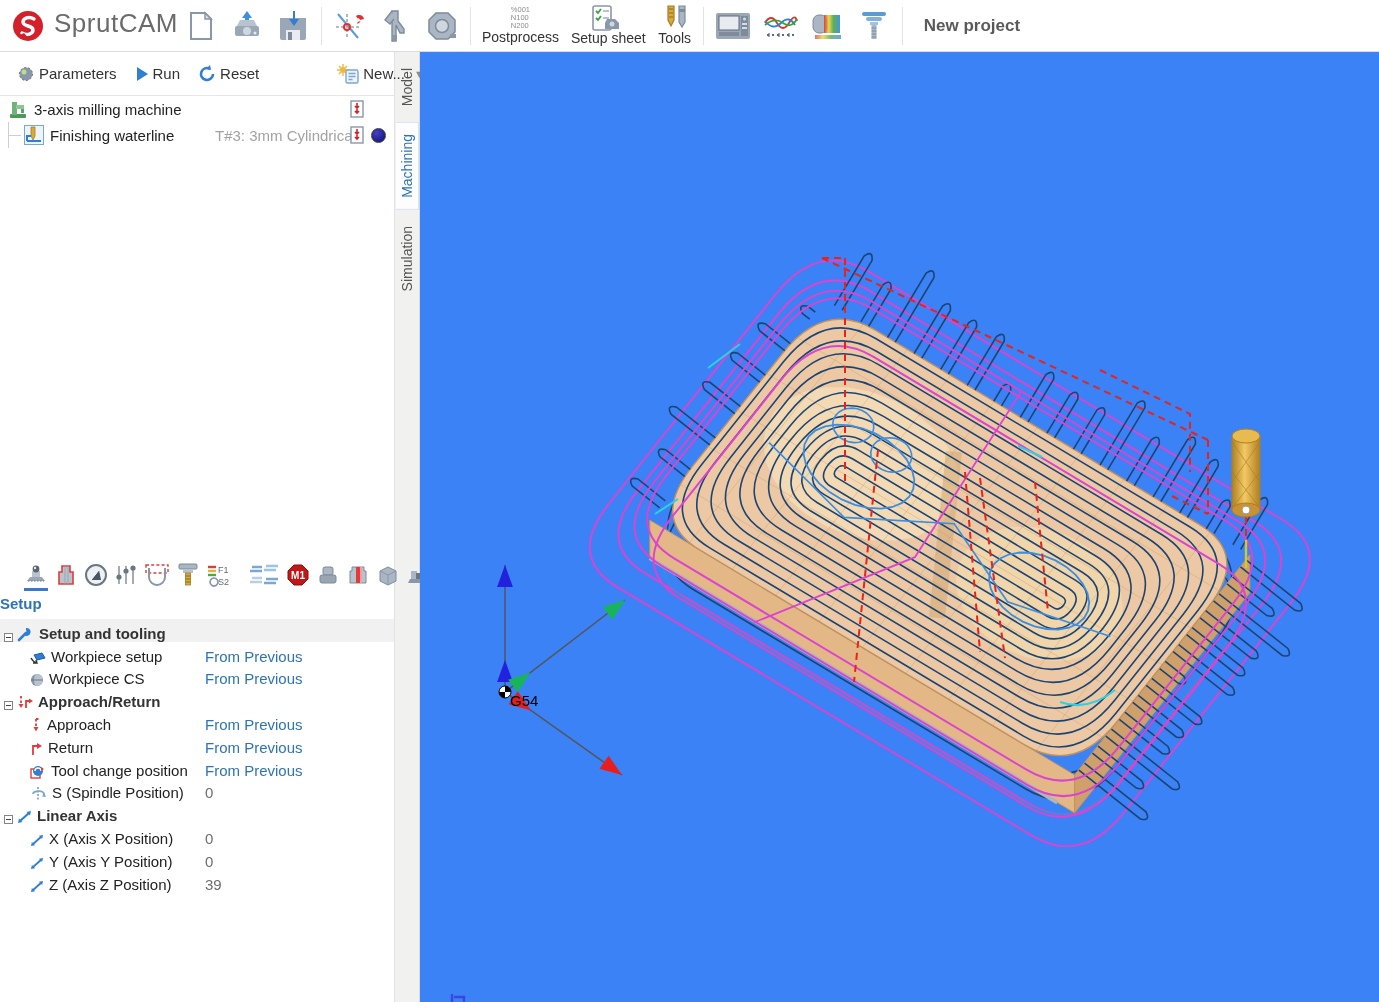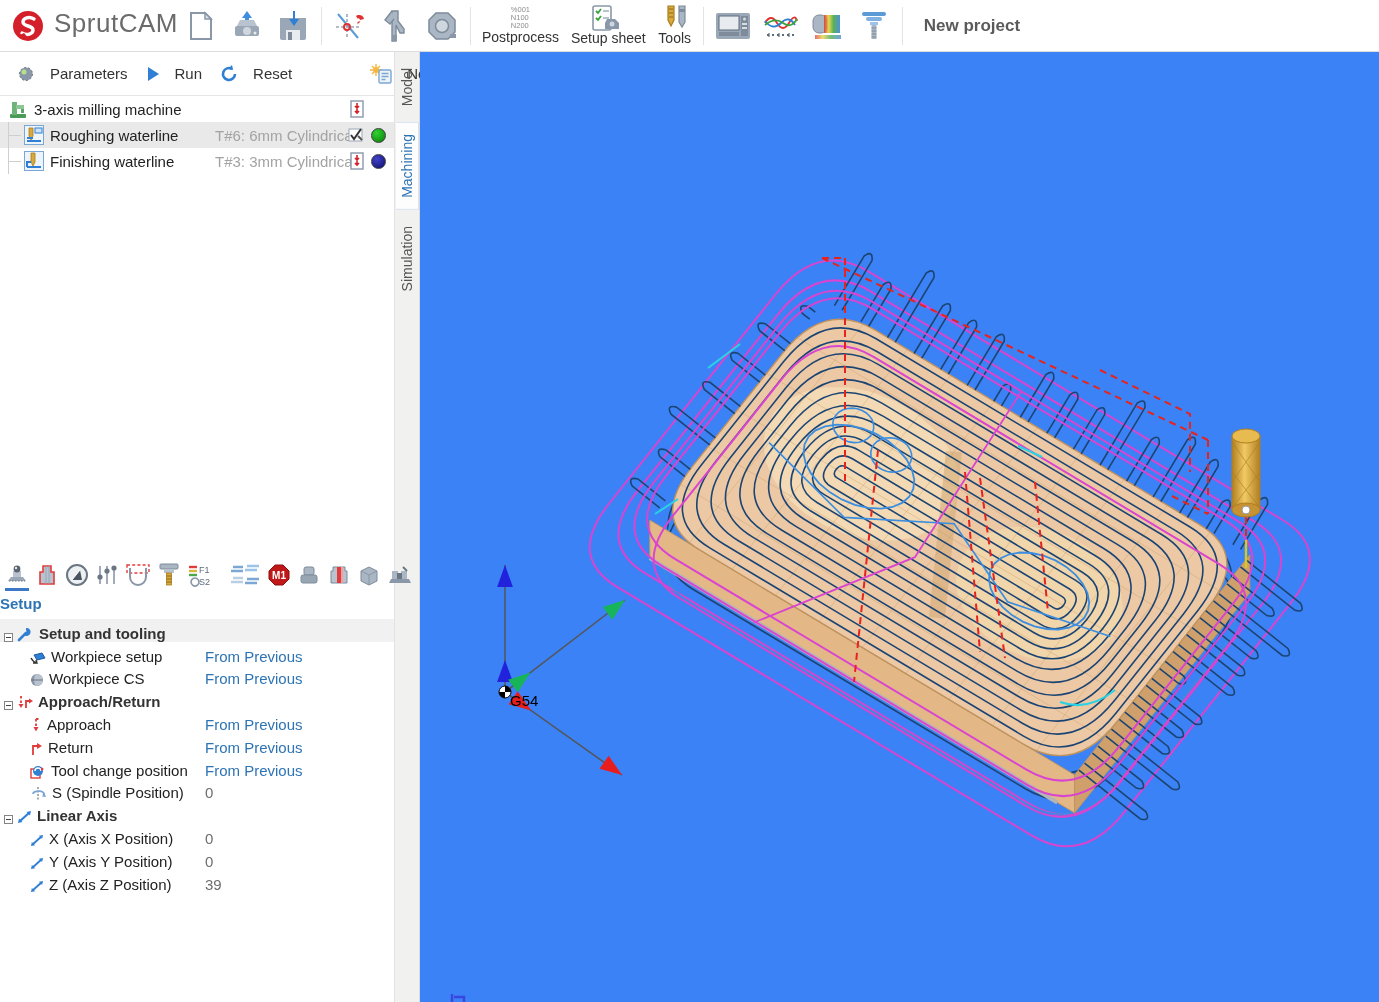--- a/index.html
+++ b/index.html
@@ -19,42 +19,42 @@
   .tb-sep { width:1px; height:38px; background:#e3e3e3; margin:0 5px; flex:0 0 1px; }
   .proj-title { font-size:17px; font-weight:bold; color:#5a5a5a; margin-left:16px; }
 
   
   .main { flex:1; display:flex; min-height:0; }
   .left-panel { width:394px; flex:0 0 394px; background:#fff; display:flex;
     flex-direction:column; position:relative; }
 
   .cmdbar { height:44px; flex:0 0 44px; display:flex; align-items:center;
     padding-left:8px; border-bottom:1px solid #e6e6e6; }
-  .cmd { display:flex; align-items:center; gap:15px; font-size:15px; color:#333;
+  .cmd { display:flex; align-items:center; gap:4px; font-size:15px; color:#333;
     padding:0 9px; cursor:pointer;text-align:center; }
   .cmd-caret { margin-left:auto; margin-right:16px; color:#8a8a8a; font-size:11px; cursor:pointer; }
 
   .op-tree { flex:0 0 80px; }
   .op-row { height:26px; display:flex; align-items:center; position:relative;
     font-size:15px; color:#222; padding-left:8px; cursor:pointer; }
   .op-row.sel { background:#e9e9e9; }
   .op-row .indent { width:16px; flex:0 0 16px; border-left:1px solid #cfcfcf; height:26px;
     position:relative; }
   .op-row .indent::after { content:""; position:absolute; left:0; top:13px; width:12px;
     height:1px; background:#cfcfcf; }
   .op-ico { margin-right:6px; display:flex; }
   .op-tool { position:absolute; left:215px; color:#a3a3a3; }
   .op-right1 { position:absolute; right:30px; display:flex; }
   .op-ball { position:absolute; right:8px; width:15px; height:15px; border-radius:50%;
     border:1px solid #3c3c3c; }
 
   .panel-spacer { flex:1; }
 
   .mini-toolbar { flex:0 0 36px; display:flex; align-items:flex-start; gap:6px;
-    padding-left:24px;justify-content:center; }
+    padding-left:24px; }
   .mini-ico { width:28px; height:32px; display:flex; align-items:center;
     justify-content:center; cursor:pointer; }
   .mini-ico.active { border-bottom:3px solid #3c78c8; }
 
   .setup-title { flex:0 0 24px; font-size:15px; font-weight:bold; color:#2e74b5;
     padding-left:0; }
 
   .param-table { flex:1; font-size:15px; }
   .p-row { height:22.8px; display:flex; align-items:flex-end; position:relative;
     color:#222; }
@@ -275,41 +275,20 @@
           <span>3-axis milling machine</span>
           <span class="op-right1">
             <svg width="14" height="18" viewBox="0 0 14 18">
               <rect x="1" y="1" width="12" height="16" fill="#fff" stroke="#8a97a8" stroke-width="1.4"></rect>
               <path d="M7 3 v5 M5 6 l2 2 l2 -2" stroke="#d42027" stroke-width="1.6" fill="none"></path>
               <path d="M7 15 v-5 M5 12 l2 2 l2 -2" stroke="#d42027" stroke-width="1.6" fill="none" transform="translate(0,-1)"></path>
             </svg>
           </span>
         </div>
 
-        <div class="op-row sel">
-          <span class="indent"></span>
-          <span class="op-ico">
-            <svg width="20" height="20" viewBox="0 0 20 20">
-              <rect x="0.5" y="0.5" width="19" height="19" fill="#eef4fb" stroke="#7aa7d4"></rect>
-              <path d="M5 3 h4 v8 l-2 4 l-2 -4 z" fill="#d9a93c" stroke="#a87c20" stroke-width="0.8"></path>
-              <rect x="11" y="3" width="7" height="5" fill="#cfe3f5" stroke="#2f7fd4"></rect>
-              <path d="M3 16 h14 M3 13 h6" stroke="#2f7fd4" stroke-width="2"></path>
-            </svg>
-          </span>
-          <span>Roughing waterline</span>
-          <span class="op-tool">T#6: 6mm Cylindrica</span>
-          <span class="op-right1">
-            <svg width="16" height="16" viewBox="0 0 16 16">
-              <rect x="1" y="2" width="13" height="12" fill="#fff" stroke="#9aa7b6"></rect>
-              <path d="M3 8 l3 4 l7 -10" stroke="#333" stroke-width="2" fill="none"></path>
-              <path d="M10 9 l4 4" stroke="#555" stroke-width="2"></path>
-            </svg>
-          </span>
-          <span class="op-ball" style="background: radial-gradient(circle at 35% 30%, rgb(47, 212, 47), rgb(10, 122, 10));"></span>
-        </div>
 
         <div class="op-row">
           <span class="indent"></span>
           <span class="op-ico">
             <svg width="20" height="20" viewBox="0 0 20 20">
               <rect x="0.5" y="0.5" width="19" height="19" fill="#eef4fb" stroke="#7aa7d4"></rect>
               <path d="M7 2 h4 v9 l-2 4 l-2 -4 z" fill="#d9a93c" stroke="#a87c20" stroke-width="0.8"></path>
               <path d="M3 16 h14 M3 16 v-5 h4" stroke="#2f7fd4" stroke-width="2" fill="none"></path>
             </svg>
           </span>

